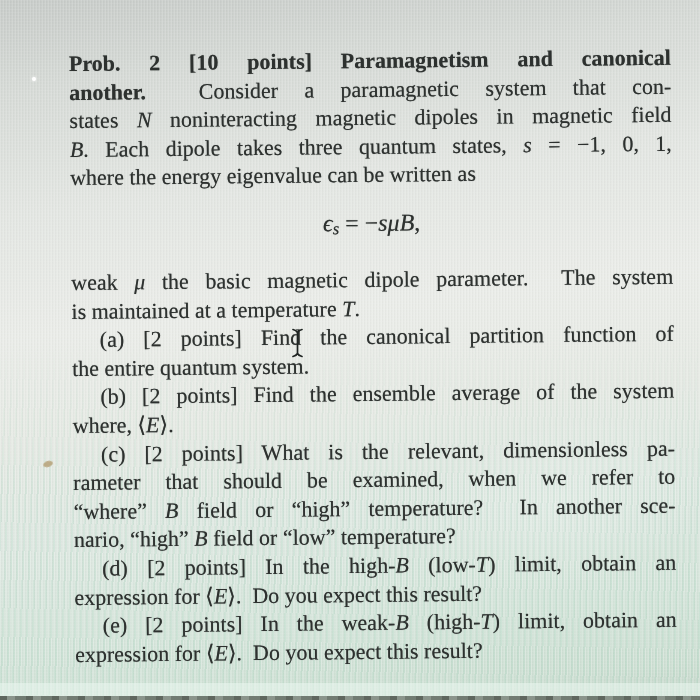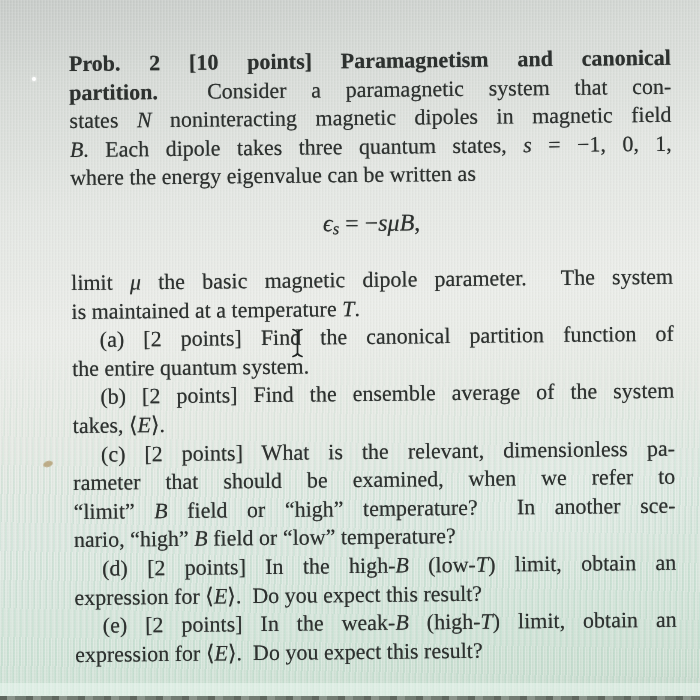--- a/index.html
+++ b/index.html
@@ -90,34 +90,34 @@
 <div class="green-stripes"></div>
 <div class="sheen"></div>
 <div class="bottom-glow"></div>
 <div class="bottom-edge"></div>
 
 <div class="speck-white"></div>
 <div class="speck-tan"></div>
 
 <div id="text-block">
     <div class="tl jl"><span class="seg-b">Prob. 2 [10 points] Paramagnetism and canonical</span></div>
-    <div class="tl jl"><span class="seg-b">partition.</span><span class="seg-r">&nbsp; Consider a paramagnetic system that con-</span></div>
+    <div class="tl jl"><span class="seg-b">another.</span><span class="seg-r">&nbsp; Consider a paramagnetic system that con-</span></div>
     <div class="tl jl"><span class="seg-r">states </span><span class="seg-i">N</span><span class="seg-r"> noninteracting magnetic dipoles in magnetic field</span></div>
     <div class="tl jl"><span class="seg-i">B</span><span class="seg-r">. Each dipole takes three quantum states, </span><span class="seg-i">s</span><span class="seg-r"> = −1, 0, 1,</span></div>
     <div class="tl"><span class="seg-r">where the energy eigenvalue can be written as</span></div>
     <div class="tl eqline"><span class="seg-i">ϵ</span><span class="seg-sub">s</span><span class="seg-r"> = −</span><span class="seg-i">sμB</span><span class="seg-r">,</span></div>
-    <div class="tl jl"><span class="seg-r">limit </span><span class="seg-i">μ</span><span class="seg-r"> the basic magnetic dipole parameter.&nbsp; The system</span></div>
+    <div class="tl jl"><span class="seg-r">weak </span><span class="seg-i">μ</span><span class="seg-r"> the basic magnetic dipole parameter.&nbsp; The system</span></div>
     <div class="tl"><span class="seg-r">is maintained at a temperature </span><span class="seg-i">T</span><span class="seg-r">.</span></div>
     <div class="tl jl ind"><span class="seg-r">(a) [2 points] Find the canonical partition function of</span></div>
     <div class="tl"><span class="seg-r">the entire quantum system.</span></div>
     <div class="tl jl ind"><span class="seg-r">(b) [2 points] Find the ensemble average of the system</span></div>
-    <div class="tl"><span class="seg-r">takes, ⟨</span><span class="seg-i">E</span><span class="seg-r">⟩.</span></div>
+    <div class="tl"><span class="seg-r">where, ⟨</span><span class="seg-i">E</span><span class="seg-r">⟩.</span></div>
     <div class="tl jl ind"><span class="seg-r">(c) [2 points] What is the relevant, dimensionless pa-</span></div>
     <div class="tl jl"><span class="seg-r">rameter that should be examined, when we refer to</span></div>
-    <div class="tl jl"><span class="seg-r">“limit” </span><span class="seg-i">B</span><span class="seg-r"> field or “high” temperature?&nbsp; In another sce-</span></div>
+    <div class="tl jl"><span class="seg-r">“where” </span><span class="seg-i">B</span><span class="seg-r"> field or “high” temperature?&nbsp; In another sce-</span></div>
     <div class="tl"><span class="seg-r">nario, “high” </span><span class="seg-i">B</span><span class="seg-r"> field or “low” temperature?</span></div>
     <div class="tl jl ind"><span class="seg-r">(d) [2 points] In the high-</span><span class="seg-i">B</span><span class="seg-r"> (low-</span><span class="seg-i">T</span><span class="seg-r">) limit, obtain an</span></div>
     <div class="tl"><span class="seg-r">expression for ⟨</span><span class="seg-i">E</span><span class="seg-r">⟩.&nbsp; Do you expect this result?</span></div>
     <div class="tl jl ind"><span class="seg-r">(e) [2 points] In the weak-</span><span class="seg-i">B</span><span class="seg-r"> (high-</span><span class="seg-i">T</span><span class="seg-r">) limit, obtain an</span></div>
     <div class="tl"><span class="seg-r">expression for ⟨</span><span class="seg-i">E</span><span class="seg-r">⟩.&nbsp; Do you expect this result?</span></div>
   </div>
 
 <div id="cursor">
   <svg width="13" height="30" viewBox="0 0 13 30">
     <path d="M2 1.5 Q5.3 2.2 6.5 4.5 Q7.7 2.2 11 1.5 M6.5 4 L6.5 26 M2 28.5 Q5.3 27.8 6.5 25.5 Q7.7 27.8 11 28.5" fill="none" stroke="#1f2422" stroke-width="1.7" stroke-linecap="round"></path>

